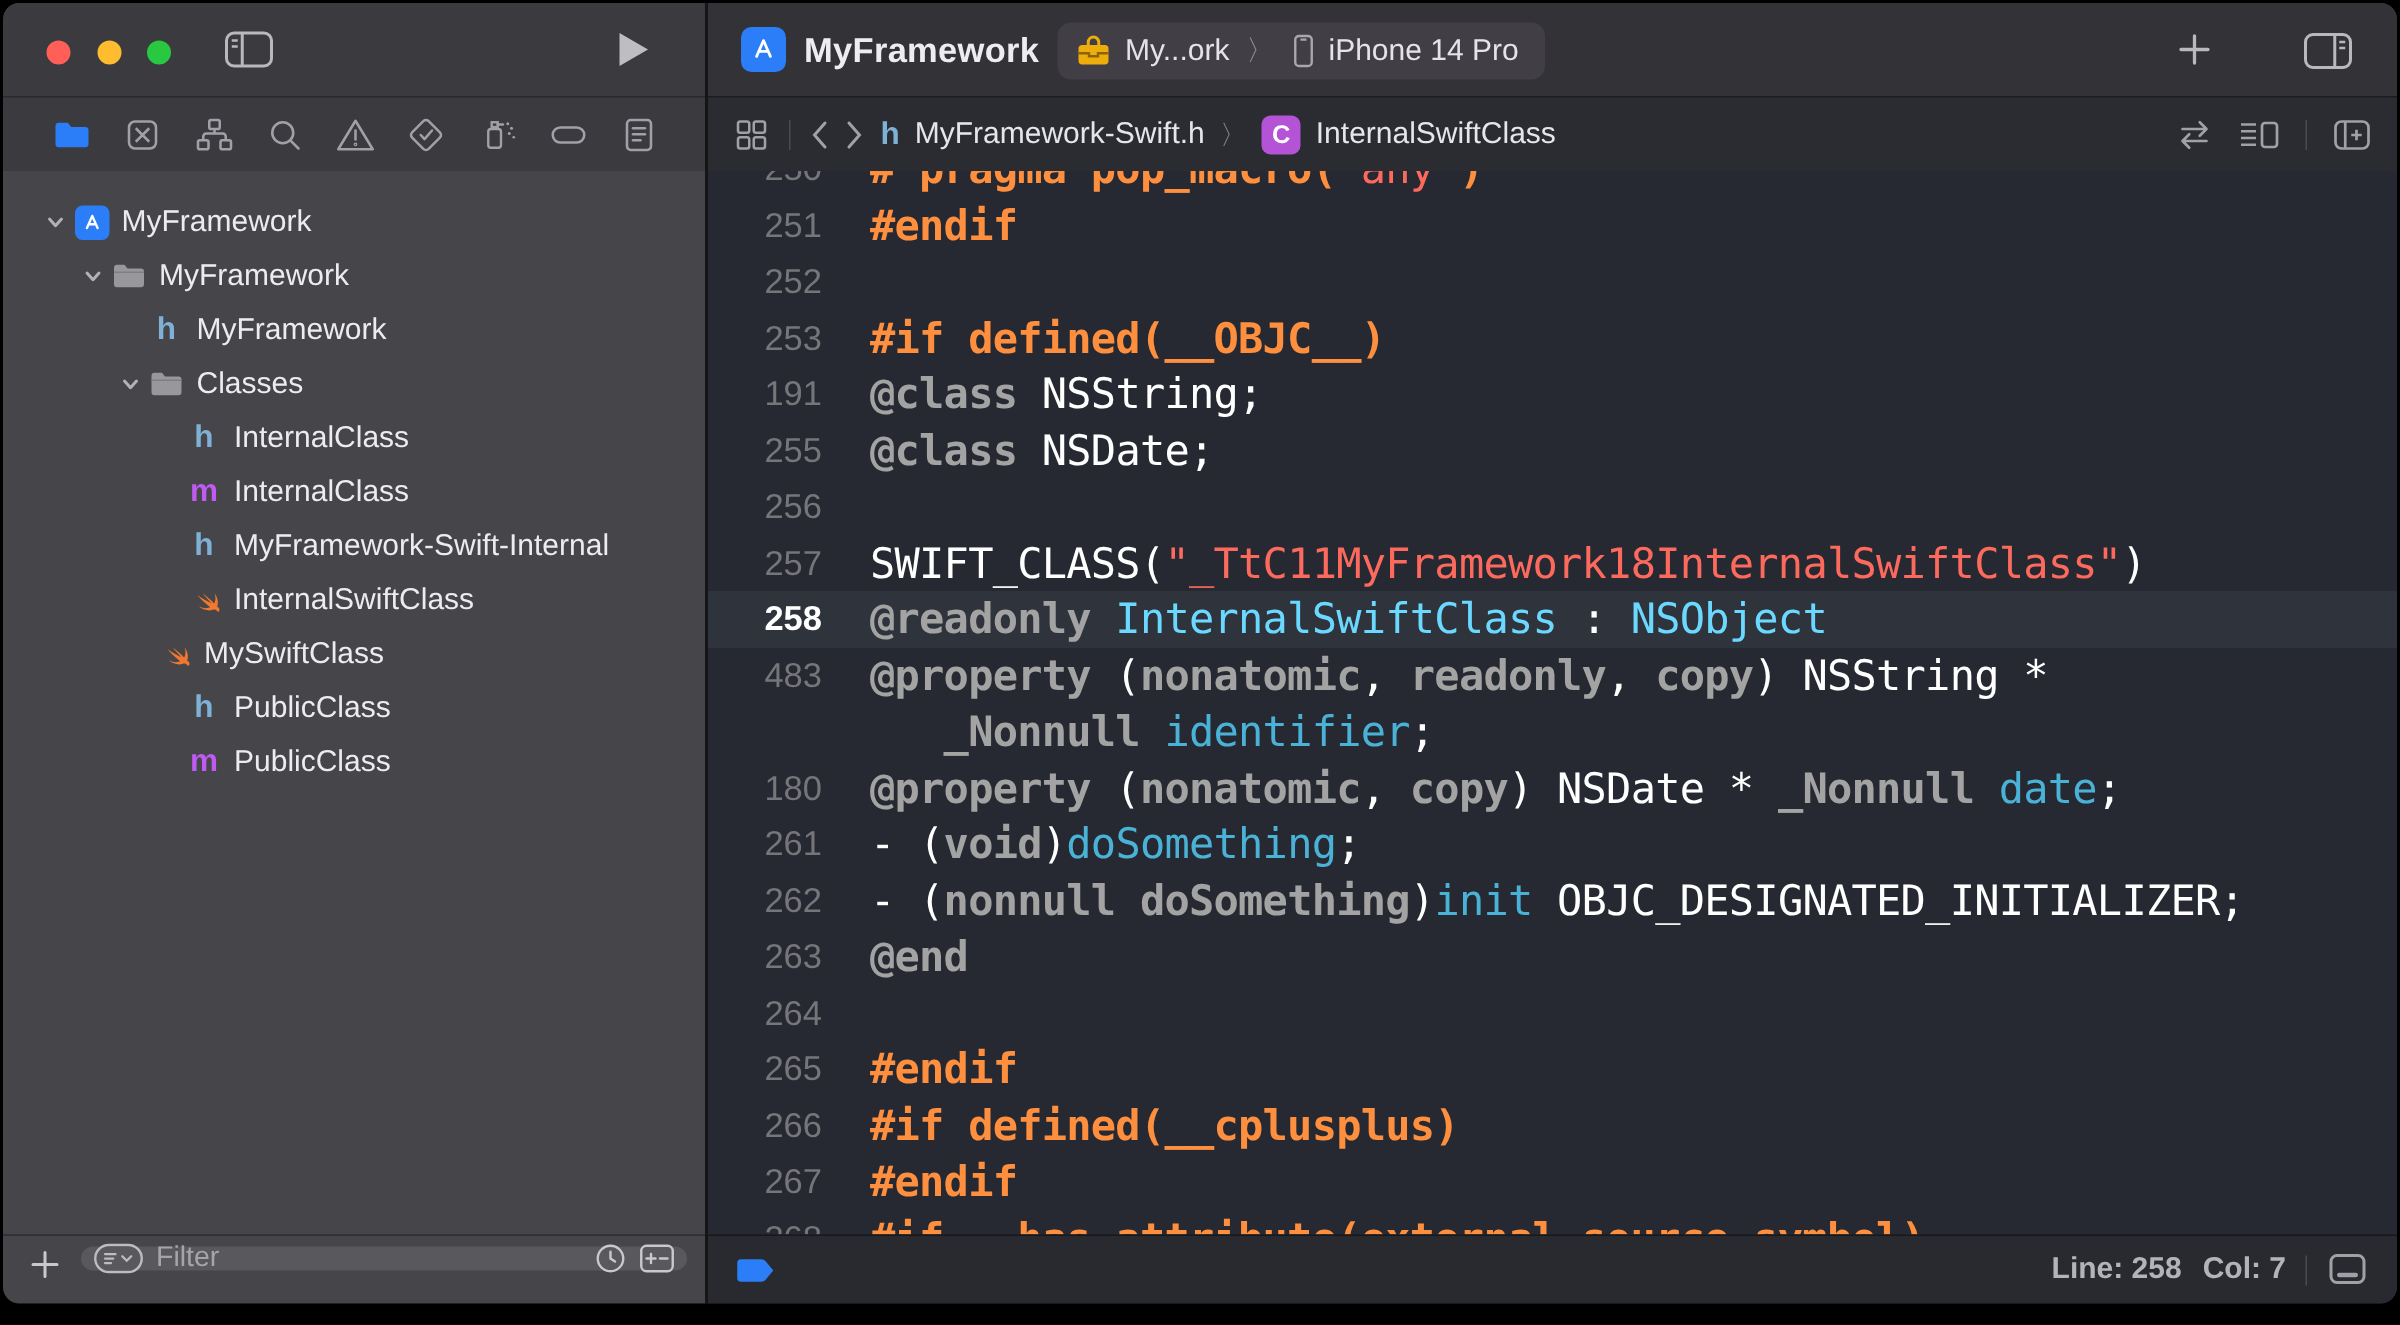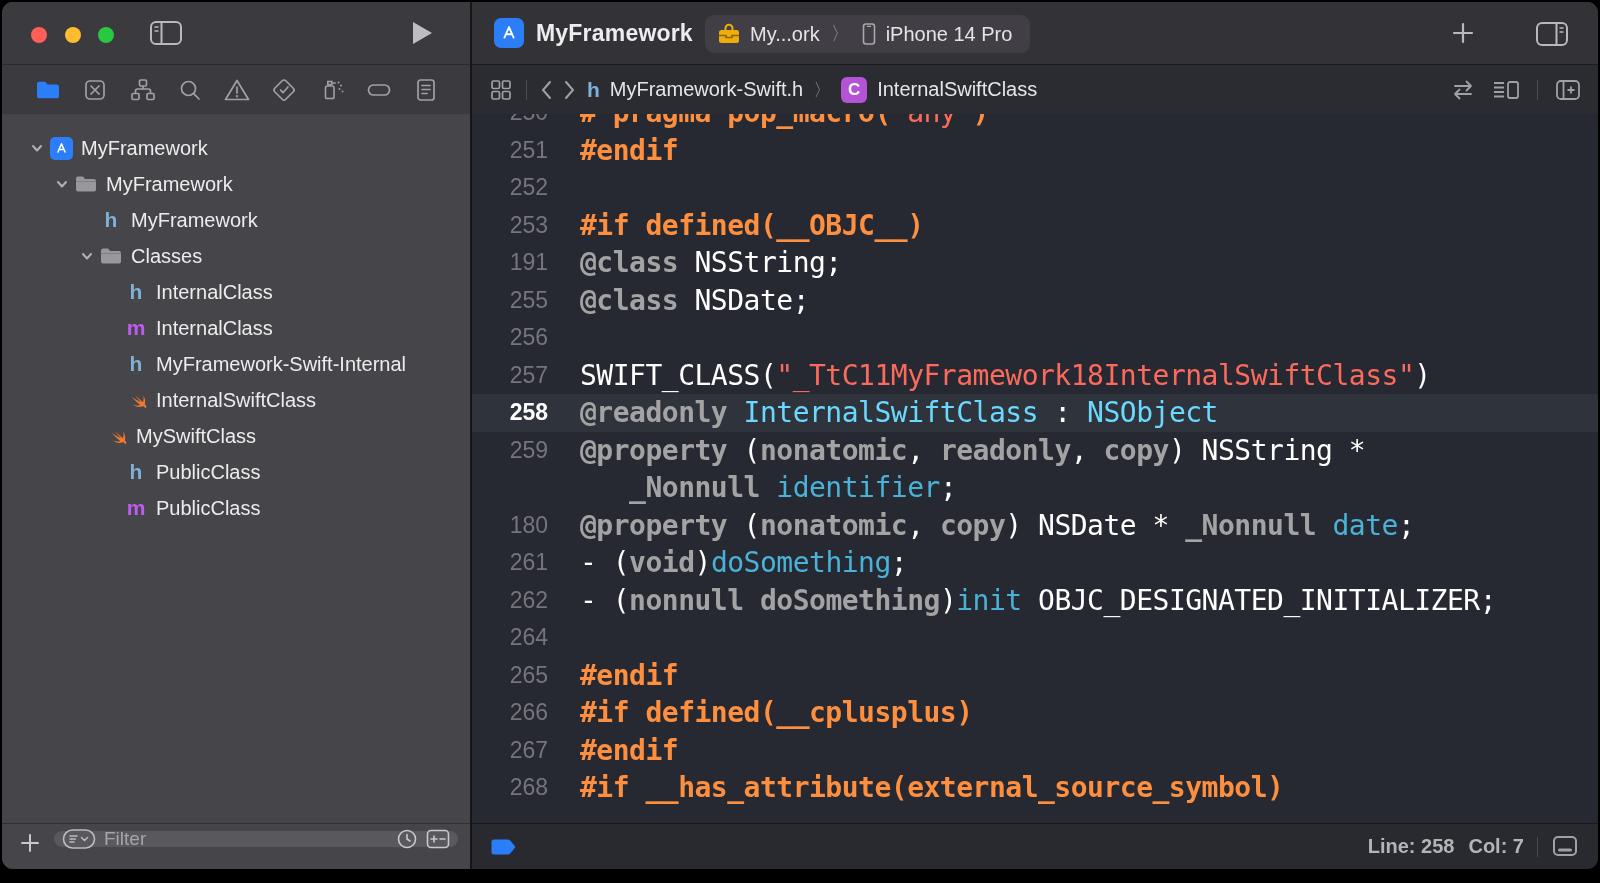--- a/index.html
+++ b/index.html
@@ -476,38 +476,42 @@
         </div>
         <div class="cl">
           <span class="ln">257</span>
           <span class="ct"><span class="c-pl">SWIFT_CLASS(</span><span class="c-str">"_TtC11MyFramework18InternalSwiftClass"</span><span class="c-pl">)</span></span>
         </div>
         <div class="cl hl">
           <span class="ln">258</span>
           <span class="ct"><span class="c-kw">@readonly</span><span class="c-pl"> </span><span class="c-cls">InternalSwiftClass</span><span class="c-pl"> : </span><span class="c-cls">NSObject</span></span>
         </div>
         <div class="cl">
-          <span class="ln">259</span>
+          <span class="ln">483</span>
           <span class="ct"><span class="c-kw">@property</span><span class="c-pl"> (</span><span class="c-kw">nonatomic</span><span class="c-pl">, </span><span class="c-kw">readonly</span><span class="c-pl">, </span><span class="c-kw">copy</span><span class="c-pl">) NSString *</span></span>
         </div>
         <div class="cl">
           <span class="ln"></span>
           <span class="ct"><span class="c-pl">   </span><span class="c-kw">_Nonnull</span><span class="c-pl"> </span><span class="c-mem">identifier</span><span class="c-pl">;</span></span>
         </div>
         <div class="cl">
           <span class="ln">180</span>
           <span class="ct"><span class="c-kw">@property</span><span class="c-pl"> (</span><span class="c-kw">nonatomic</span><span class="c-pl">, </span><span class="c-kw">copy</span><span class="c-pl">) NSDate * </span><span class="c-kw">_Nonnull</span><span class="c-pl"> </span><span class="c-mem">date</span><span class="c-pl">;</span></span>
         </div>
         <div class="cl">
           <span class="ln">261</span>
           <span class="ct"><span class="c-pl">- (</span><span class="c-kw">void</span><span class="c-pl">)</span><span class="c-mem">doSomething</span><span class="c-pl">;</span></span>
         </div>
         <div class="cl">
           <span class="ln">262</span>
           <span class="ct"><span class="c-pl">- (</span><span class="c-kw">nonnull</span><span class="c-pl"> </span><span class="c-kw">doSomething</span><span class="c-pl">)</span><span class="c-mem">init</span><span class="c-pl"> OBJC_DESIGNATED_INITIALIZER;</span></span>
+        </div>
+        <div class="cl">
+          <span class="ln">263</span>
+          <span class="ct"><span class="c-kw">@end</span></span>
         </div>
         <div class="cl">
           <span class="ln">264</span>
           <span class="ct"></span>
         </div>
         <div class="cl">
           <span class="ln">265</span>
           <span class="ct"><span class="c-pp">#endif</span></span>
         </div>
         <div class="cl">

